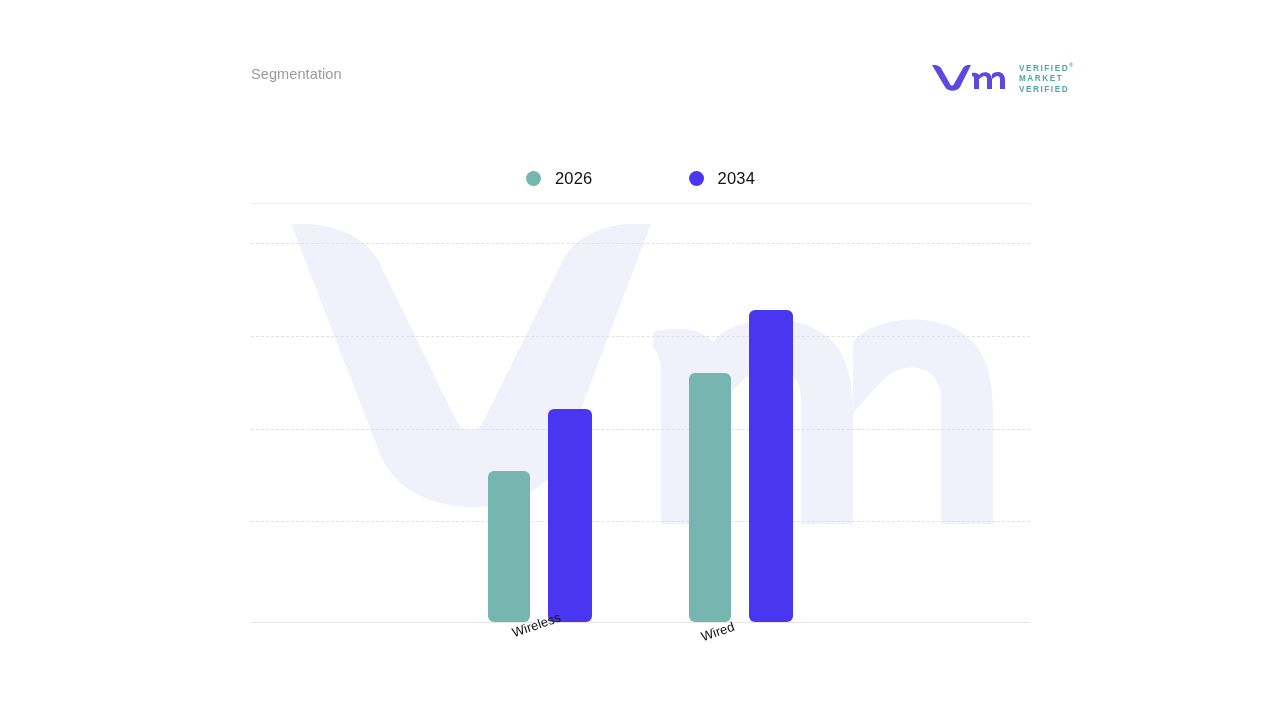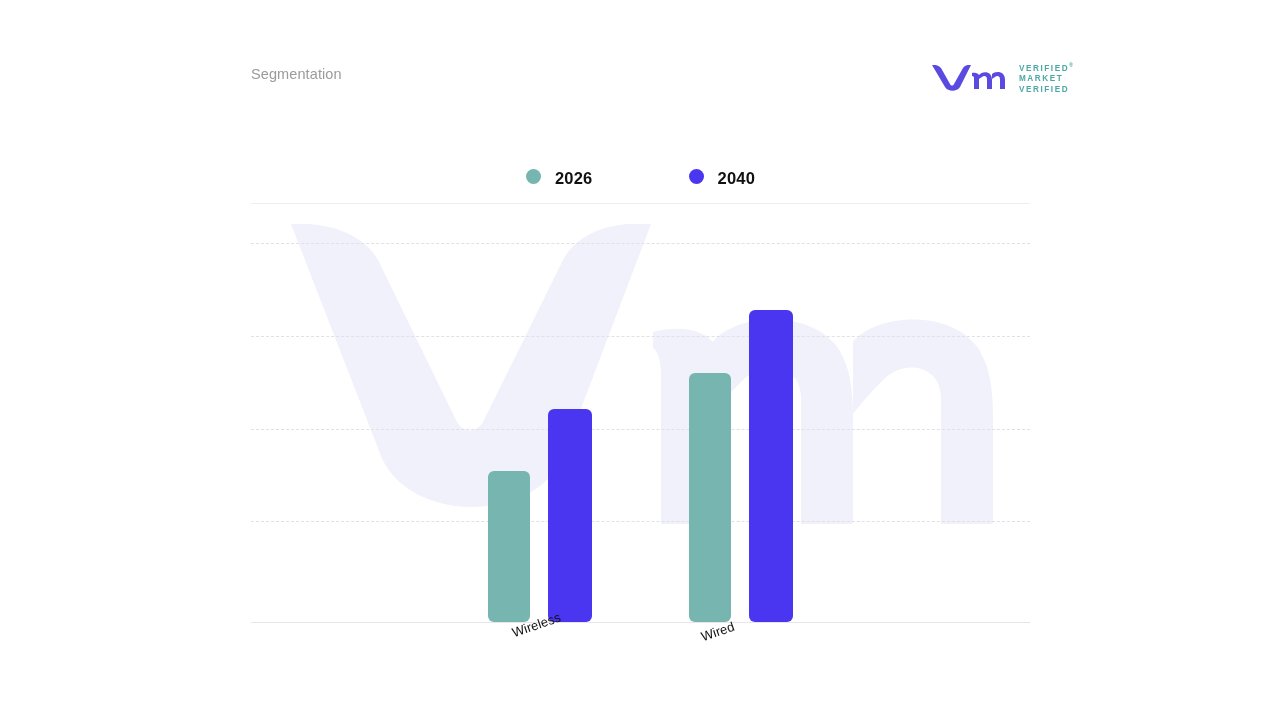--- a/index.html
+++ b/index.html
@@ -81,22 +81,22 @@
     left: 251px;
     top: 148px;
     width: 779px;
     height: 28px;
     display: flex;
     align-items: center;
     justify-content: center;
   }
   .legend-item {
     display: flex;
+    align-items: center;
     margin: 0 48px;
-    font-weight: bold;
   }
   .legend-dot {
     width: 15px;
     height: 15px;
     border-radius: 50%;
     margin-right: 14px;
   }
   .legend-label {
     font-size: 16.5px;
     color: #111114;
@@ -182,21 +182,21 @@
     </div>
   </div>
 
   <div class="legend">
     <div class="legend-item">
       <span class="legend-dot" style="background:#77b5b0"></span>
       <span class="legend-label">2026</span>
     </div>
     <div class="legend-item">
       <span class="legend-dot" style="background:#4a36f0"></span>
-      <span class="legend-label">2040</span>
+      <span class="legend-label">2034</span>
     </div>
   </div>
 
   <div class="header-rule"></div>
 
   <div class="plot">
 
     <div class="watermark">
       <svg width="745" height="320" viewBox="0 0 745 320" xmlns="http://www.w3.org/2000/svg">
         <g fill="#f0f1fa">

